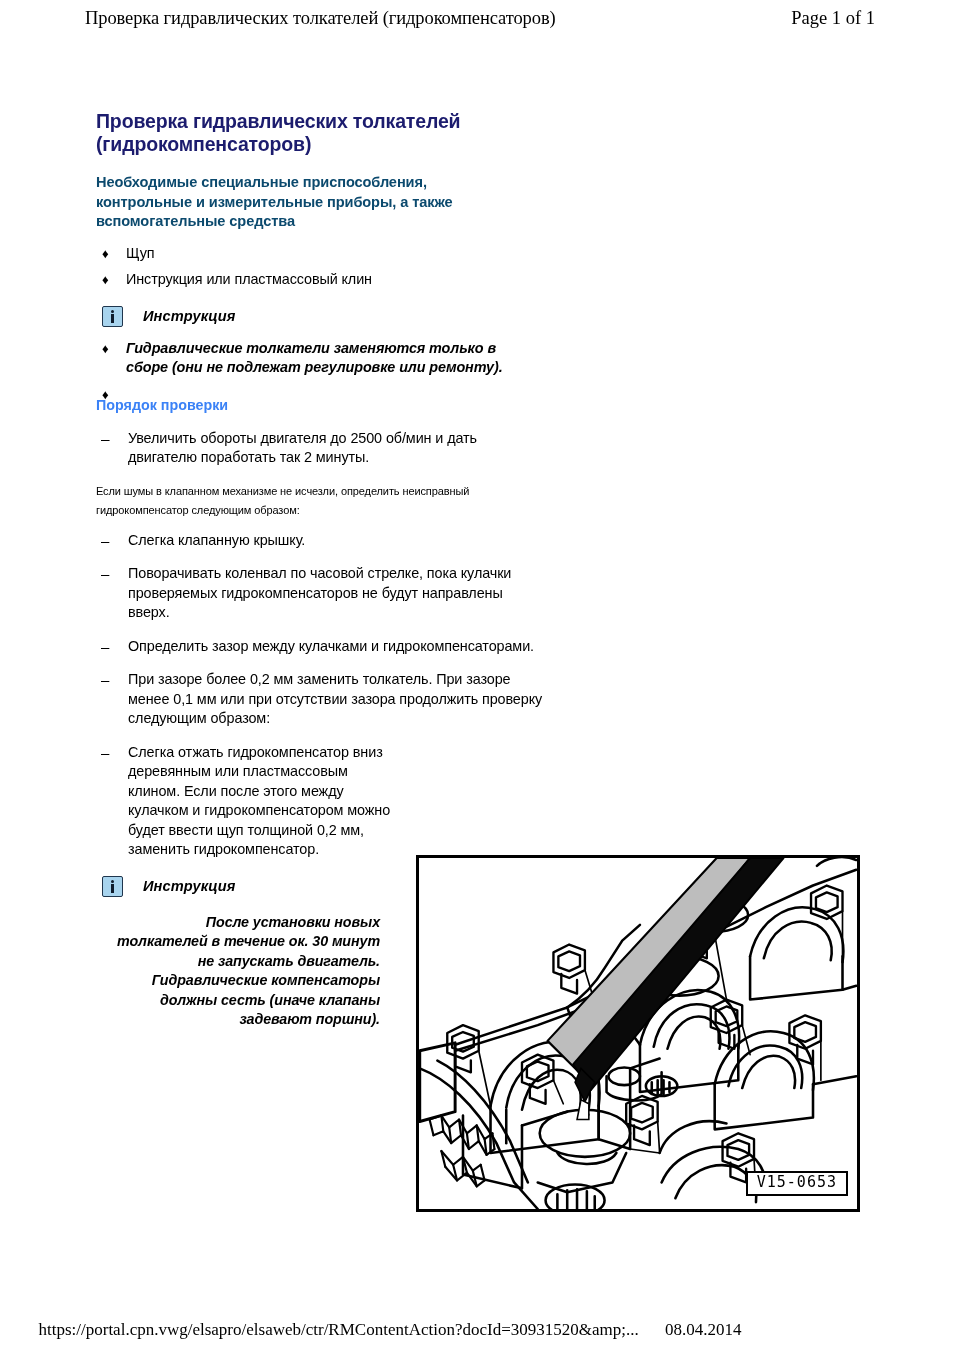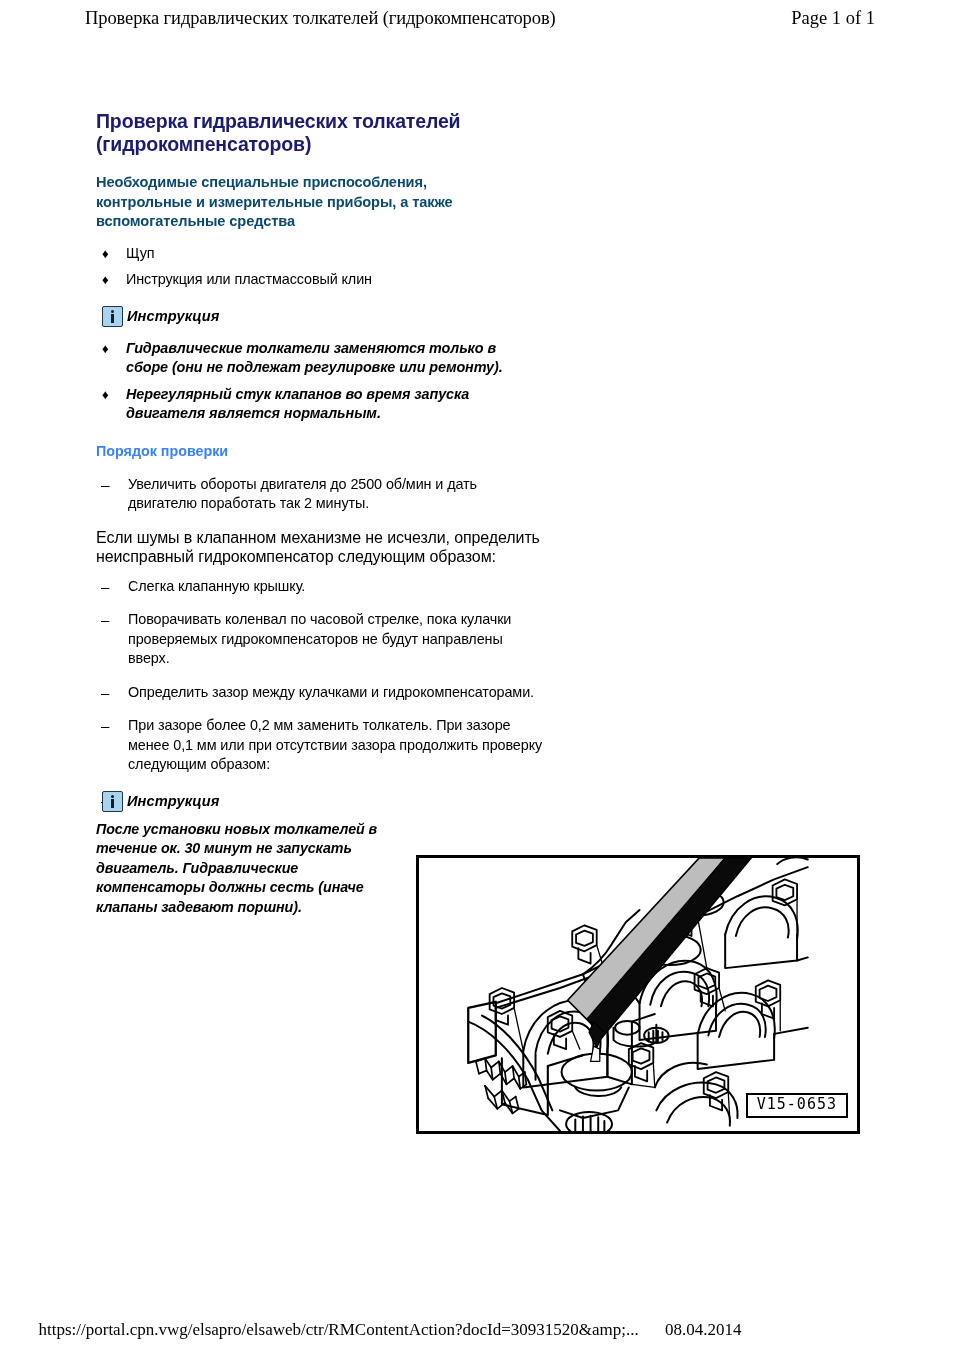--- a/index.html
+++ b/index.html
@@ -126,21 +126,21 @@
     font-style: italic;
     font-weight: bold;
     max-width: 405px;
   }
   ul.bullets.italic > li .mark { font-style: normal; font-weight: normal; }
 
   
   .note-head {
     display: flex;
     align-items: center;
-    gap: 4px;
+    gap: 20px;
     margin-top: 16px;
     margin-bottom: 8px;
     padding-left: 6px;
   }
   .info-icon {
     width: 21px;
     height: 21px;
     flex: 0 0 auto;
     background: #a8d4ee;
     border: 1.6px solid #20364d;
@@ -167,32 +167,33 @@
     margin-left: -1.6px;
     background: #0e1c2c;
   }
   .note-label {
     font-size: 14.6px;
     font-weight: bold;
     font-style: italic;
     letter-spacing: 0.1px;
   }
   .note-body {
-    margin: 0;
+    margin: 16px;
     font-size: 14.3px;
     line-height: 19.5px;
     font-style: italic;
     font-weight: bold;
     max-width: 300px;
     letter-spacing: -0.1px;
+    text-align: right;
   }
 
   p.para {
     margin: 14px 0 0 0;
-    font-size: 16px;
+    font-size: 11px;
     line-height: 19.5px;
     max-width: 455px;
     letter-spacing: -0.1px;
   }
 
   
   .split {
     position: relative;
     margin-top: 14px;
   }
@@ -200,21 +201,21 @@
     width: 300px;
   }
   .split-left ul.dashes > li { max-width: 275px; margin-bottom: 6px; }
 
   
   .figure {
     position: absolute;
     left: 416px;
     top: 855px;
     width: 444px;
-    height: 279px;
+    height: 357px;
     border: 3px solid #000;
     box-sizing: border-box;
     background: #fff;
     overflow: hidden;
   }
   .figure svg { display: block; width: 100%; height: 100%; }
 
   .fig-id {
     position: absolute;
     right: 9px;
@@ -262,21 +263,20 @@
     <span class="note-label">Инструкция</span>
   </div>
 
   <ul class="bullets italic">
     <li>
       <span class="mark">♦</span>
       <span>Гидравлические толкатели заменяются только в сборе (они не подлежат регулировке или ремонту).</span>
     </li>
     <li>
       <span class="mark">♦</span>
-      <span>Нерегулярный стук клапанов во время запуска двигателя является нормальным.</span>
     </li>
   </ul>
 
   <p class="sec-head">Порядок проверки</p>
 
   <ul class="dashes">
     <li>
       <span class="mark">–</span>
     </li>
     <li>
@@ -304,20 +304,21 @@
       <span class="mark">–</span>
       <span>При зазоре более 0,2 мм заменить толкатель. При зазоре менее 0,1 мм или при отсутствии зазора продолжить проверку следующим образом:</span>
     </li>
   </ul>
 
   <div class="split">
     <div class="split-left">
       <ul class="dashes">
         <li>
           <span class="mark">–</span>
+          <span>Слегка отжать гидрокомпенсатор вниз деревянным или пластмассовым клином. Если после этого между кулачком и гидрокомпенсатором можно будет ввести щуп толщиной 0,2 мм, заменить гидрокомпенсатор.</span>
         </li>
       </ul>
 
       <div class="note-head">
         <span class="info-icon">
           <span class="dot"></span>
           <span class="stem"></span>
         </span>
         <span class="note-label">Инструкция</span>
       </div>

